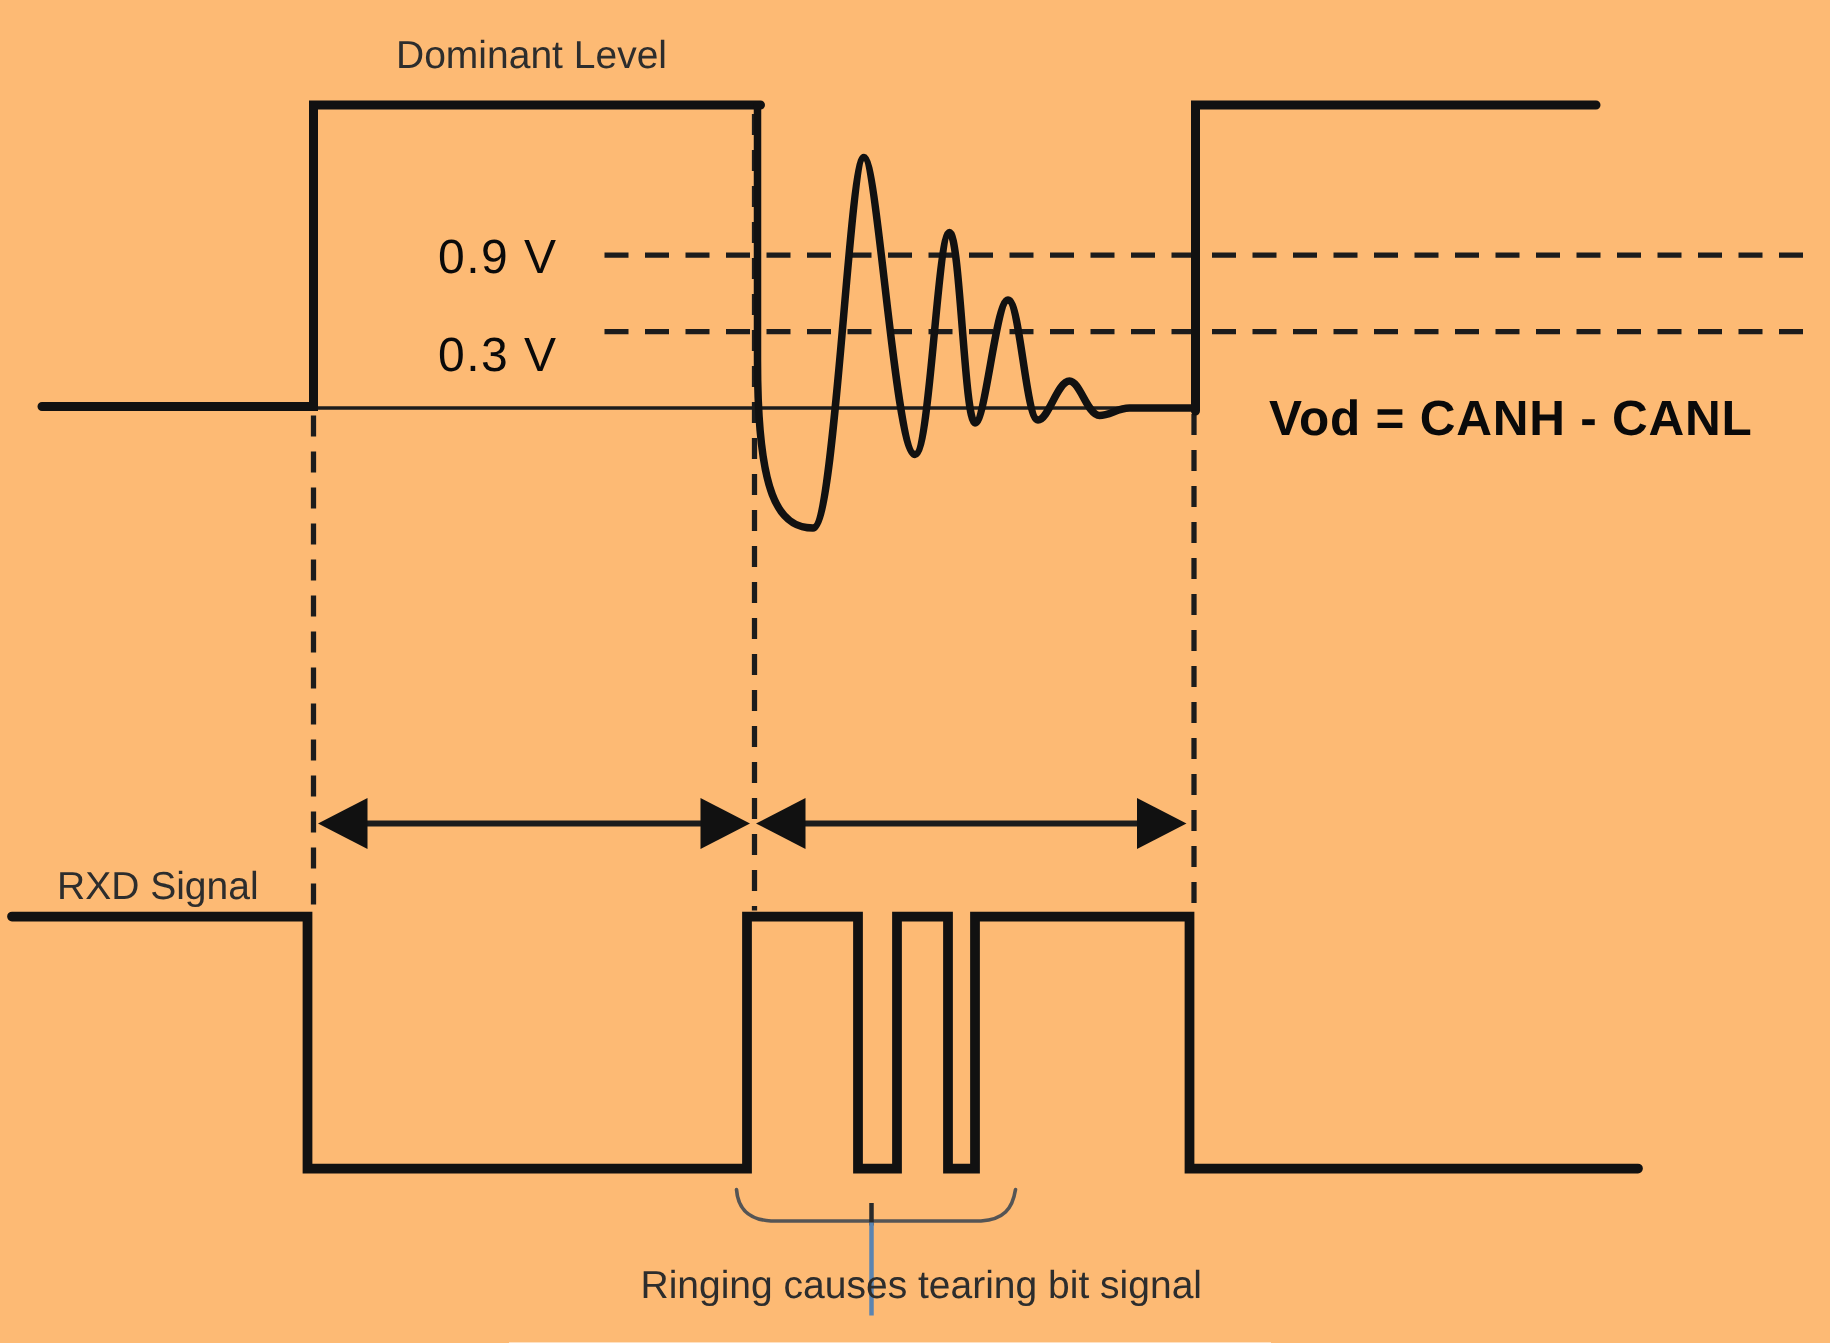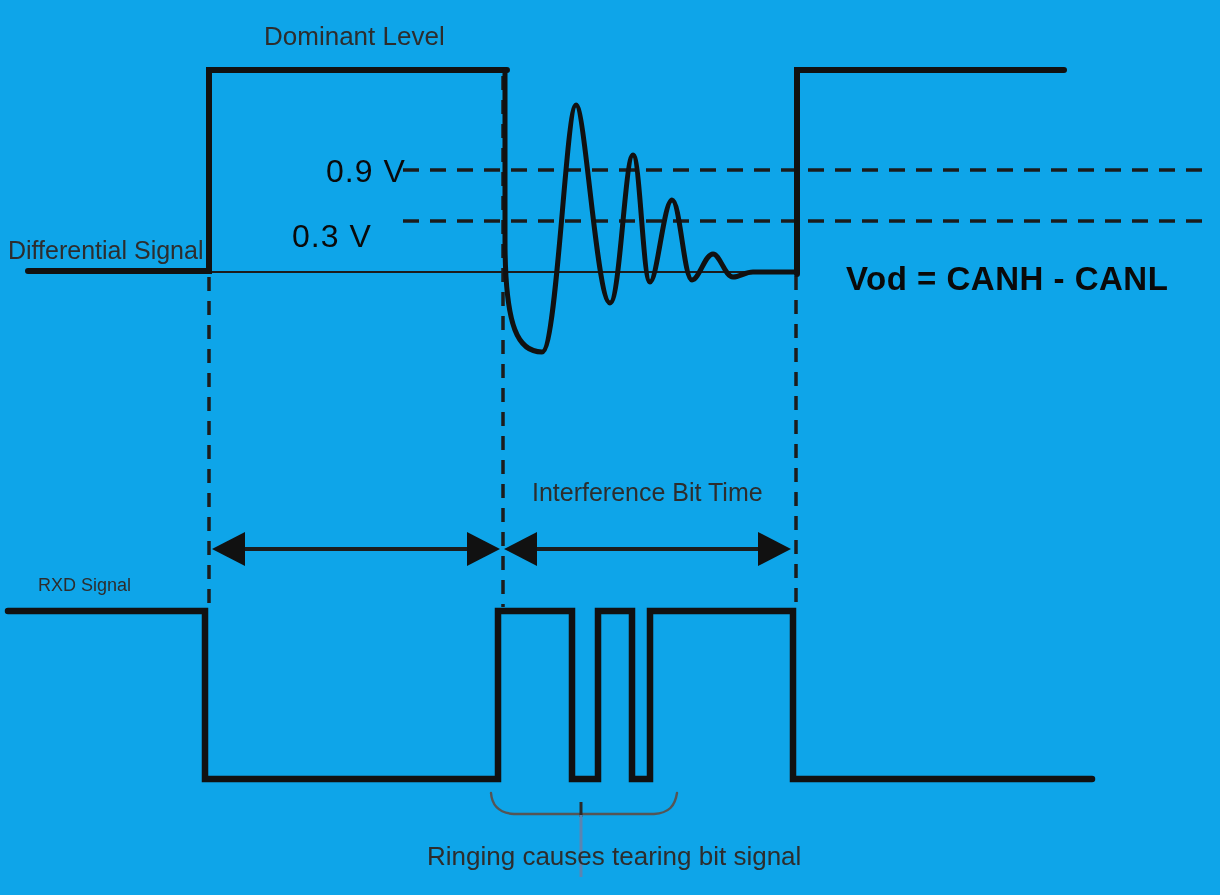--- a/index.html
+++ b/index.html
@@ -4,45 +4,45 @@
 <style>
   html, body {
     margin: 0;
     padding: 0;
     background: #ffffff;
   }
   #stage {
     position: relative;
     width: 1220px;
     height: 895px;
-    background: #0ea5e9;
+    background: #fdba74;
     font-family: "Liberation Sans", sans-serif;
     overflow: hidden;
     text-align: center;
   }
   #wave-svg {
     position: absolute;
     left: 0;
     top: 0;
   }
   .lbl {
     position: absolute;
     white-space: nowrap;
     color: #2d2d2d;
     font-size: 26px;
     line-height: 1.1;
   }
   .lbl-dominant   { left: 264px; top: 22px;  }
-  .lbl-v09        { left: 292px; top: 154px; font-size: 32px; color: #0a0a0a; letter-spacing: 1px; margin-left: 34px; }
+  .lbl-v09        { left: 292px; top: 154px; font-size: 32px; color: #0a0a0a; letter-spacing: 1px; }
   .lbl-v05        { left: 292px; top: 219px; font-size: 32px; color: #0a0a0a; letter-spacing: 1px; }
   .lbl-diff       { left: 8px;   top: 237px; font-size: 25px; }
   .lbl-vod        { left: 846px; top: 261px; font-size: 33px; color: #0a0a0a; letter-spacing: 0.5px; font-weight: bold; }
   .lbl-nominal    { left: 256px; top: 480px; font-size: 25px; }
   .lbl-interf     { left: 532px; top: 479px; font-size: 25px; }
-  .lbl-rxd        { left: 38px;  top: 576px; font-size: 18px; }
+  .lbl-rxd        { left: 38px;  top: 576px; font-size: 26px; }
   .lbl-ringing    { left: 427px; top: 842px; font-size: 26px; }
 </style>
 </head>
 <body>
 
 <div id="stage">
 
   <svg id="wave-svg" width="1220" height="895" viewBox="0 0 1220 895">
 
     <line x1="403" y1="170" x2="1205" y2="170" stroke="#1c1c1c" stroke-width="3.5" stroke-dasharray="16 11"></line>
@@ -86,24 +86,22 @@
     <line x1="581" y1="802" x2="581" y2="817" stroke="#2a2a2a" stroke-width="3"></line>
     <line x1="581" y1="815" x2="581" y2="877" stroke="#5b84b1" stroke-width="3"></line>
   </svg>
 
   <div class="lbl lbl-dominant">Dominant Level</div>
 
   <div class="lbl lbl-v09">0.9 V</div>
 
   <div class="lbl lbl-v05">0.3 V</div>
 
-  <div class="lbl lbl-diff">Differential Signal</div>
 
   <div class="lbl lbl-vod">Vod = CANH - CANL</div>
 
 
-  <div class="lbl lbl-interf">Interference Bit Time</div>
 
   <div class="lbl lbl-rxd">RXD Signal</div>
 
   <div class="lbl lbl-ringing">Ringing causes tearing bit signal</div>
 
 </div>
 
 </body></html>

